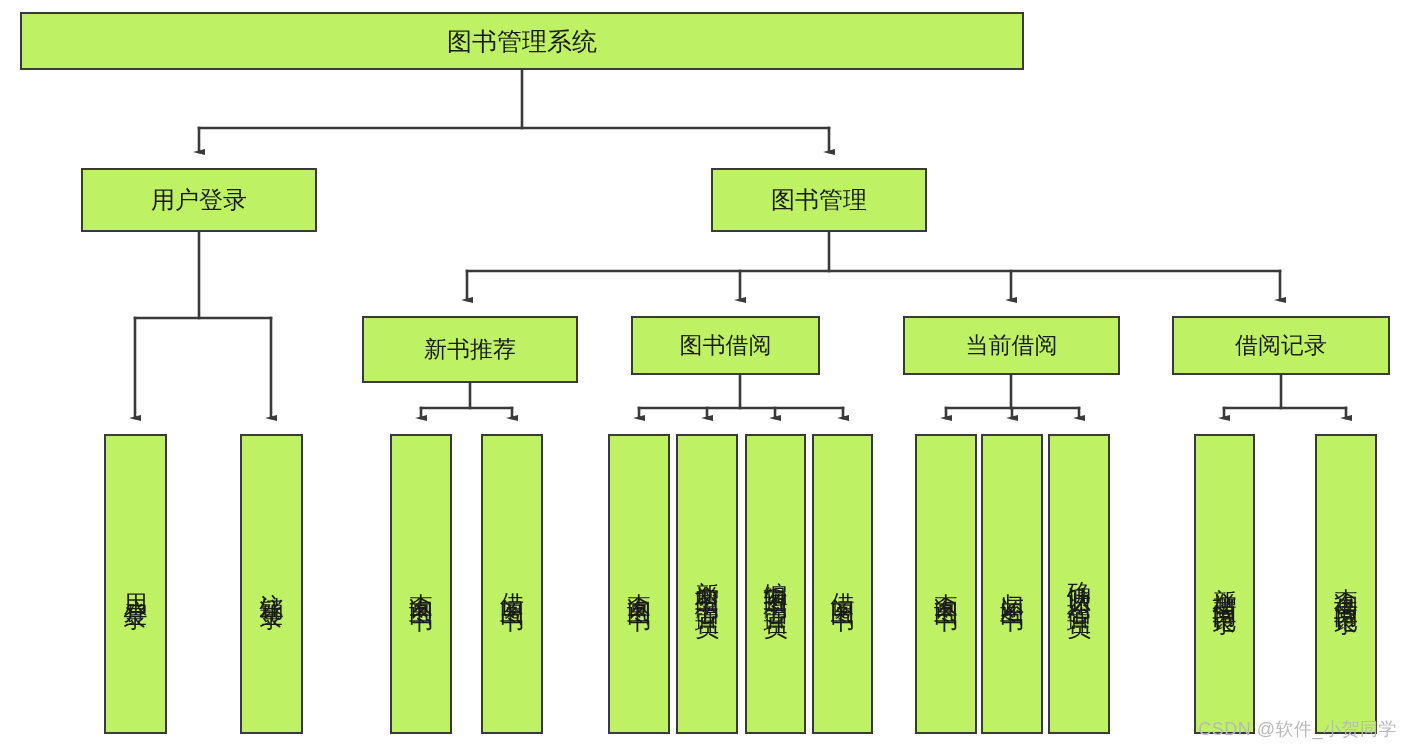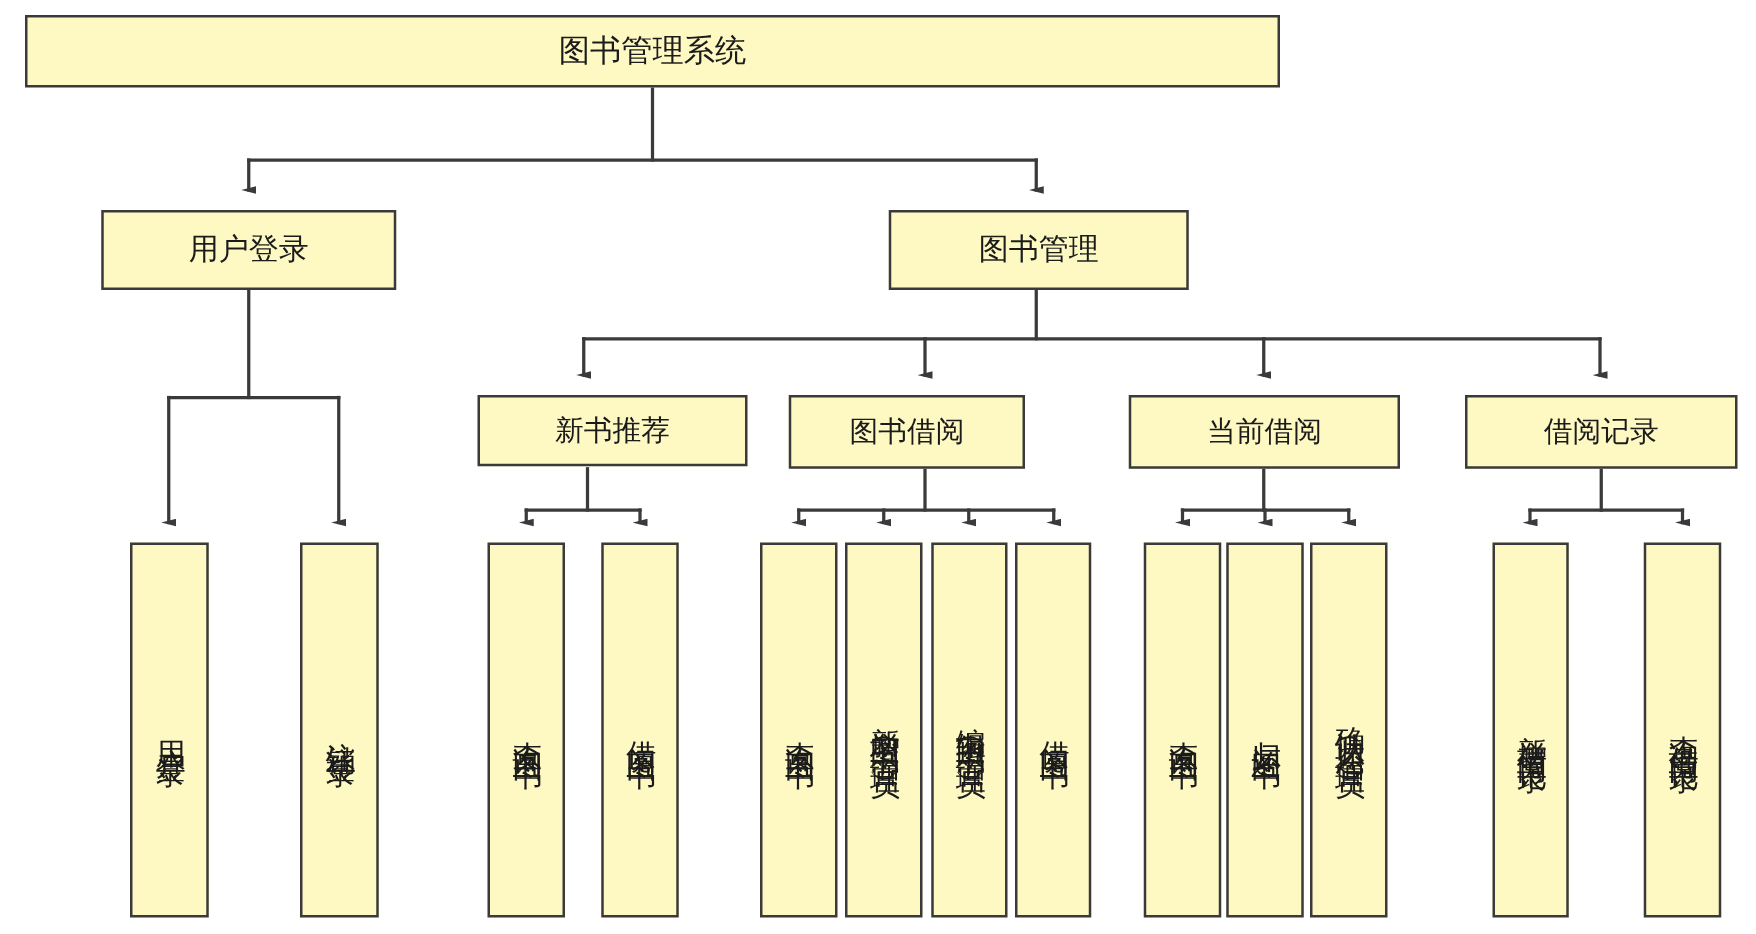--- a/index.html
+++ b/index.html
@@ -20,21 +20,21 @@
   svg.diagram {
     position: absolute;
     left: 0;
     top: 0;
     width: 1405px;
     height: 747px;
   }
   .node-box {
     position: absolute;
     box-sizing: border-box;
-    background: #fef9c3;
+    background: #bef264;
     border: 2.5px solid #3a3a3a;
     display: flex;
     align-items: center;
     justify-content: center;
     overflow: hidden;
   }
   .node-label {
     color: #1b1b1b;
     text-align: center;
     line-height: 1.12;
@@ -122,25 +122,25 @@
   </svg>
 
   <div class="node-box node-root" style="left:20px; top:12px; width:1004px; height:58px;">
     <span class="node-label">图书管理系统</span>
   </div>
 
   <div class="node-box node-l2" style="left:81px; top:168px; width:236px; height:64px;">
     <span class="node-label">用户登录</span>
   </div>
 
-  <div class="node-box node-l2" style="left:711px; top:168px; width:240px; height:64px;">
+  <div class="node-box node-l2" style="left:711px; top:168px; width:216px; height:64px;">
     <span class="node-label">图书管理</span>
   </div>
 
-  <div class="node-box node-l3" style="left:382px; top:316px; width:216px; height:57px;">
+  <div class="node-box node-l3" style="left:362px; top:316px; width:216px; height:67px;">
     <span class="node-label">新书推荐</span>
   </div>
 
   <div class="node-box node-l3" style="left:631px; top:316px; width:189px; height:59px;">
     <span class="node-label">图书借阅</span>
   </div>
 
   <div class="node-box node-l3" style="left:1172px; top:316px; width:218px; height:59px;">
     <span class="node-label">借阅记录</span>
   </div>
@@ -194,14 +194,15 @@
   </div>
 
   <div class="node-box node-leaf" style="left:1194px; top:434px; width:61px; height:300px;">
     <span class="node-label">新增借阅记录</span>
   </div>
 
   <div class="node-box node-leaf" style="left:1315px; top:434px; width:62px; height:300px;">
     <span class="node-label">查询借阅记录</span>
   </div>
 
+  <div class="watermark">CSDN @软件_小贺同学</div>
 
 </div>
 
 </body></html>

